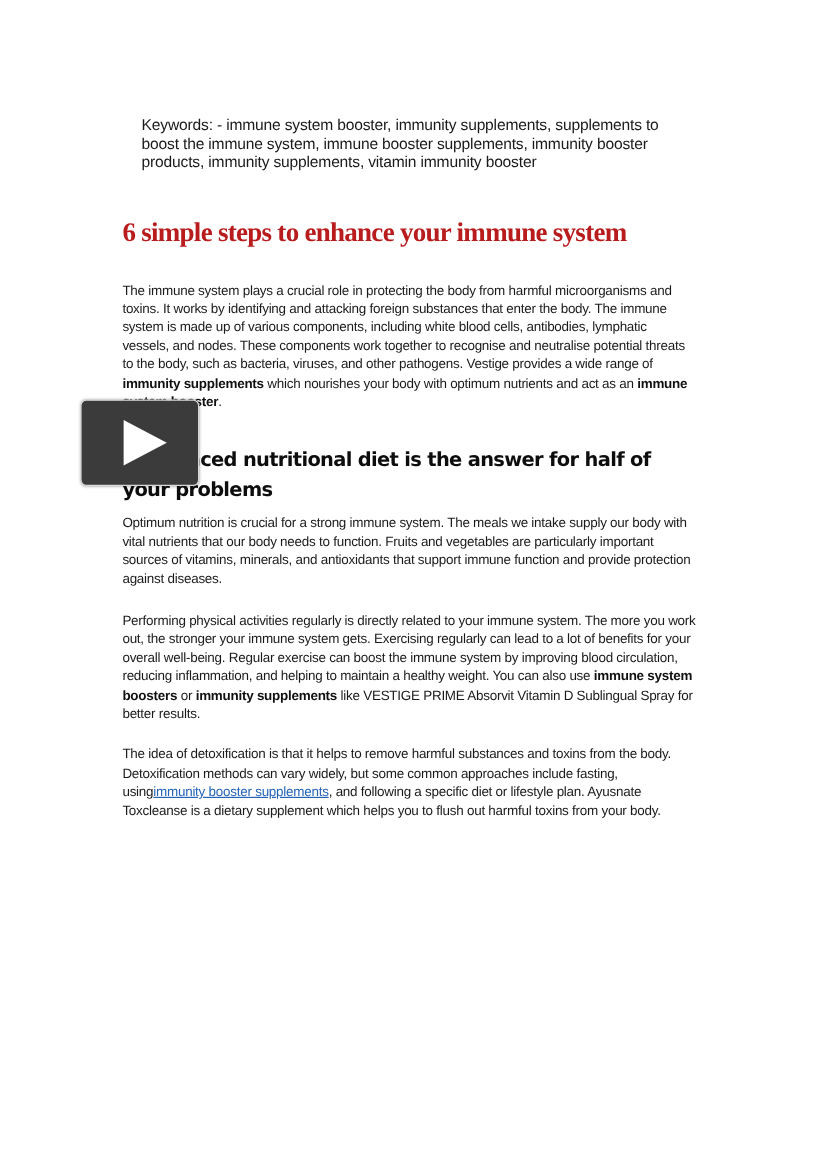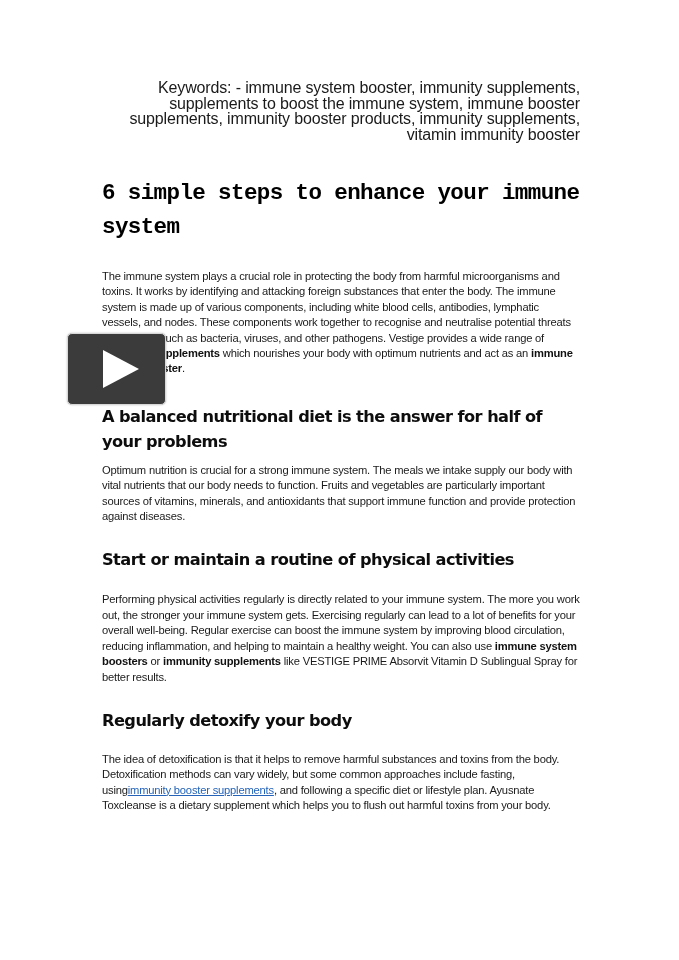--- a/index.html
+++ b/index.html
@@ -15,34 +15,33 @@
       font-family: "Liberation Sans", sans-serif;
       color: #1a1a1a;
     }
     .page {
       position: absolute;
       left: 102px;
       top: 80px;
       width: 478px;
     }
     .keywords {
-      font-size: 16px;
+      font-size: 13px;
       line-height: 15.5px;
-      margin: 0;
+      margin: 16px;
       letter-spacing: -0.15px;
-      text-align: right;
     }
     h1.title {
-      font-family: Liberation Mono, monospace;
+      font-family: Liberation Serif, serif;
       font-weight: bold;
       font-size: 22.5px;
       line-height: 34px;
       margin: 34px 0 0 0;
       letter-spacing: -0.6px;
-      color: #000000;
+      color: #b91c1c;
     }
     p.body {
       font-size: 11.2px;
       line-height: 15.4px;
       margin: 0;
       letter-spacing: -0.2px;
       color: #1a1a1a;
     }
     p.intro { margin-top: 25px; }
     h2.sec {
@@ -89,22 +88,20 @@
 <div class="page">
   <p class="keywords">Keywords: - immune system booster, immunity supplements, supplements to boost the immune system, immune booster supplements, immunity booster products, immunity supplements, vitamin immunity booster</p>
 
   <h1 class="title">6 simple steps to enhance  your immune system</h1>
 
   <p class="body intro"><span>The  immune system plays a crucial role in protecting the body from harmful microorganisms and toxins. It works by identifying and attacking foreign substances that enter the body. The immune system is made up of various components, including white blood cells, antibodies, lymphatic vessels, and nodes. These components work together to recognise and neutralise potential threats to the body, such as bacteria, viruses, and other pathogens. Vestige provides a wide range of </span><b>immunity supplements</b><span> which nourishes your body with optimum nutrients and act as an </span><b>immune system booster</b><span>.</span></p>
 
   <h2 class="sec" style="margin-top:27px;">A balanced nutritional diet is the answer for half of your problems</h2>
   <p class="body" style="margin-top:9px;">Optimum nutrition is crucial for a strong immune system. The meals we intake supply our body with vital nutrients that our body needs to function. Fruits and vegetables are particularly important sources of vitamins, minerals, and antioxidants that support immune function and provide protection against diseases.</p>
 
-  <h2 class="sec" style="margin-top:23px;">Start or maintain a routine of physical activities</h2>
   <p class="body" style="margin-top:20px;"><span>Performing physical activities regularly is directly related to your immune system. The more you work out, the stronger your immune system gets. Exercising regularly can lead to a lot of benefits for your overall well-being. Regular exercise can boost the immune system by improving blood circulation, reducing inflammation, and helping to maintain a healthy weight. You can also use </span><b>immune system boosters</b><span> or </span><b>immunity supplements</b><span> like VESTIGE PRIME Absorvit Vitamin D Sublingual Spray for better results.</span></p>
 
-  <h2 class="sec" style="margin-top:23px;">Regularly detoxify your body</h2>
   <p class="body" style="margin-top:19px;"><span>The  idea of detoxification is that it helps to remove harmful substances and toxins from the body. Detoxification methods can vary widely, but some common approaches include fasting, using</span><a class="link" href="#">immunity booster supplements</a><span>, and following a specific diet or lifestyle plan. Ayusnate Toxcleanse is a dietary supplement which helps you to flush out harmful toxins from your body.</span></p>
 </div>
 
 <div class="play-button">
   <div class="play-triangle"></div>
 </div>
 
 </body></html>

